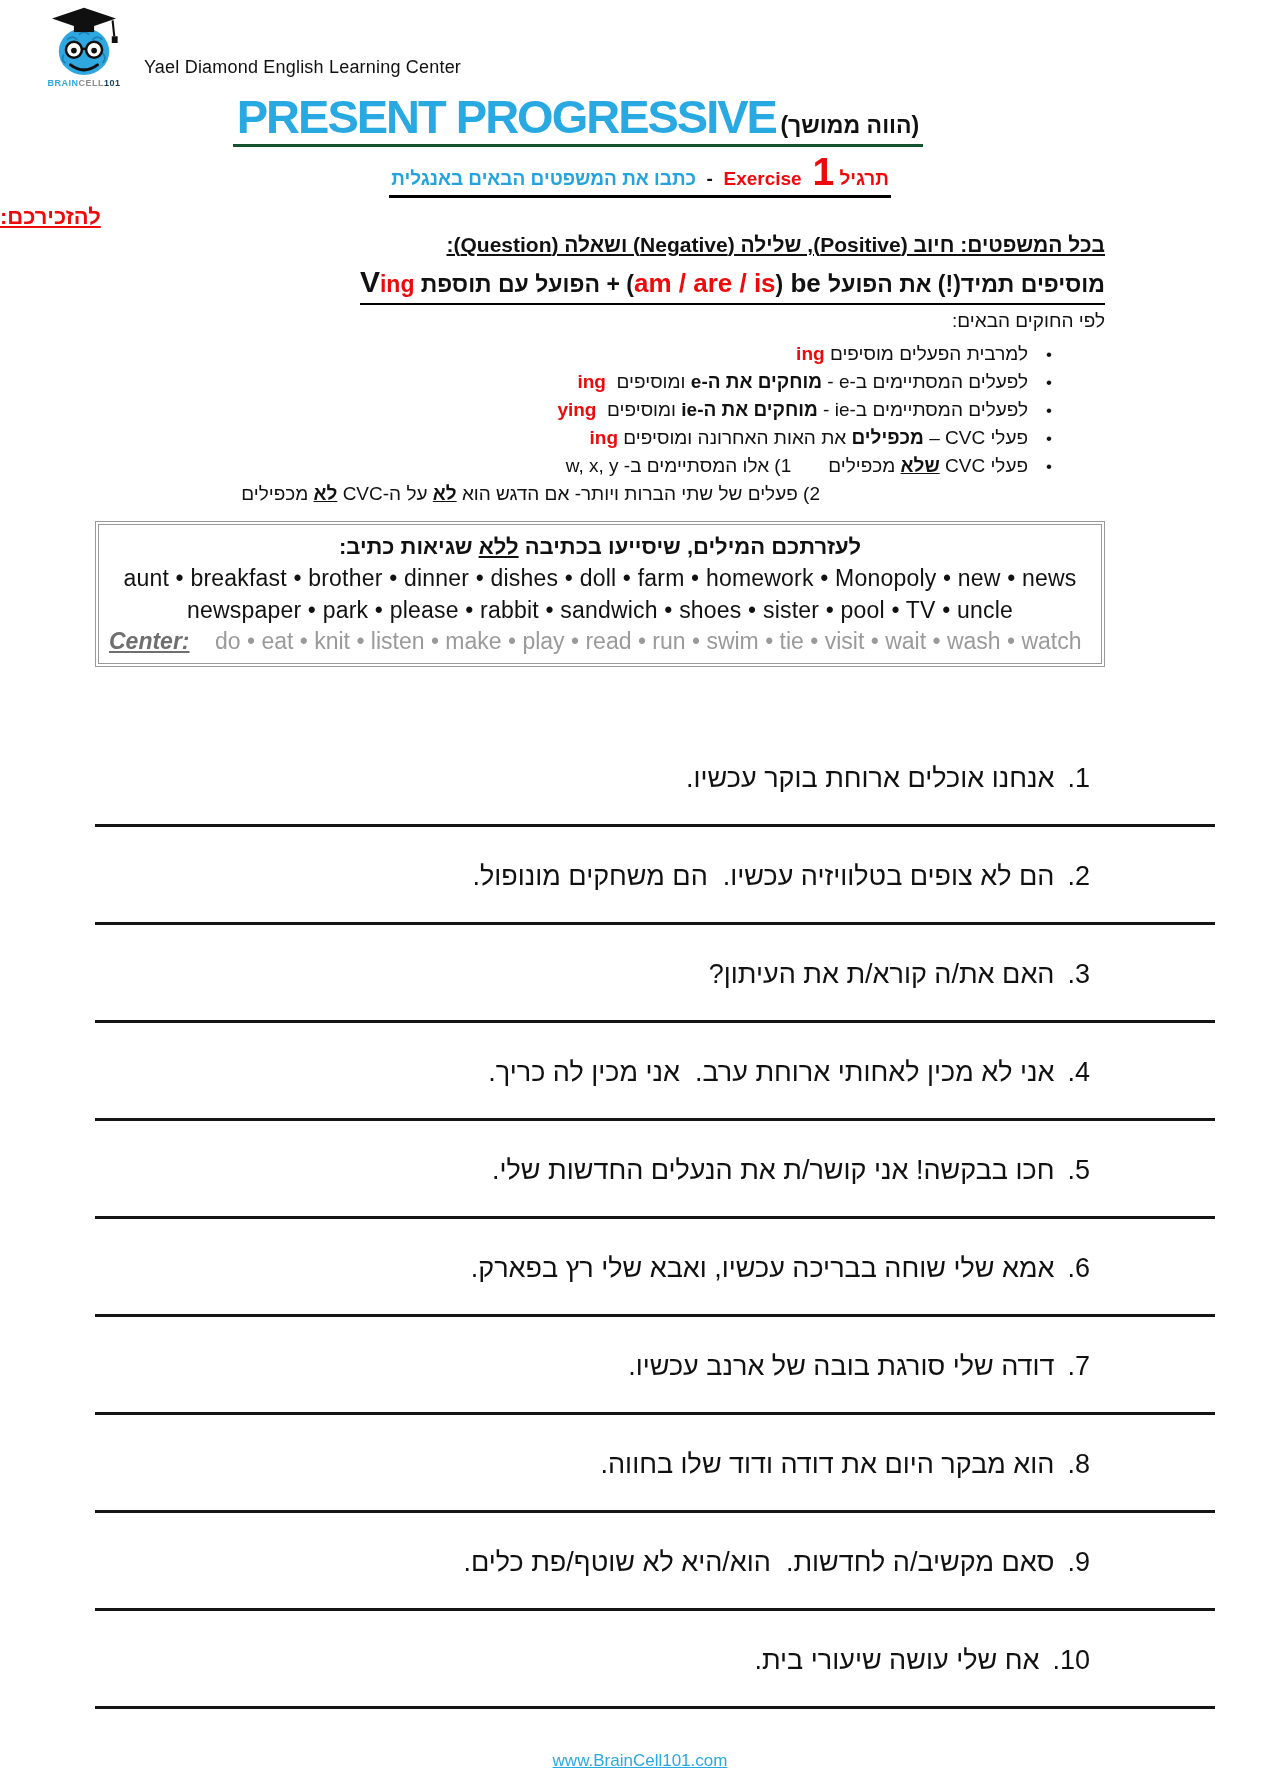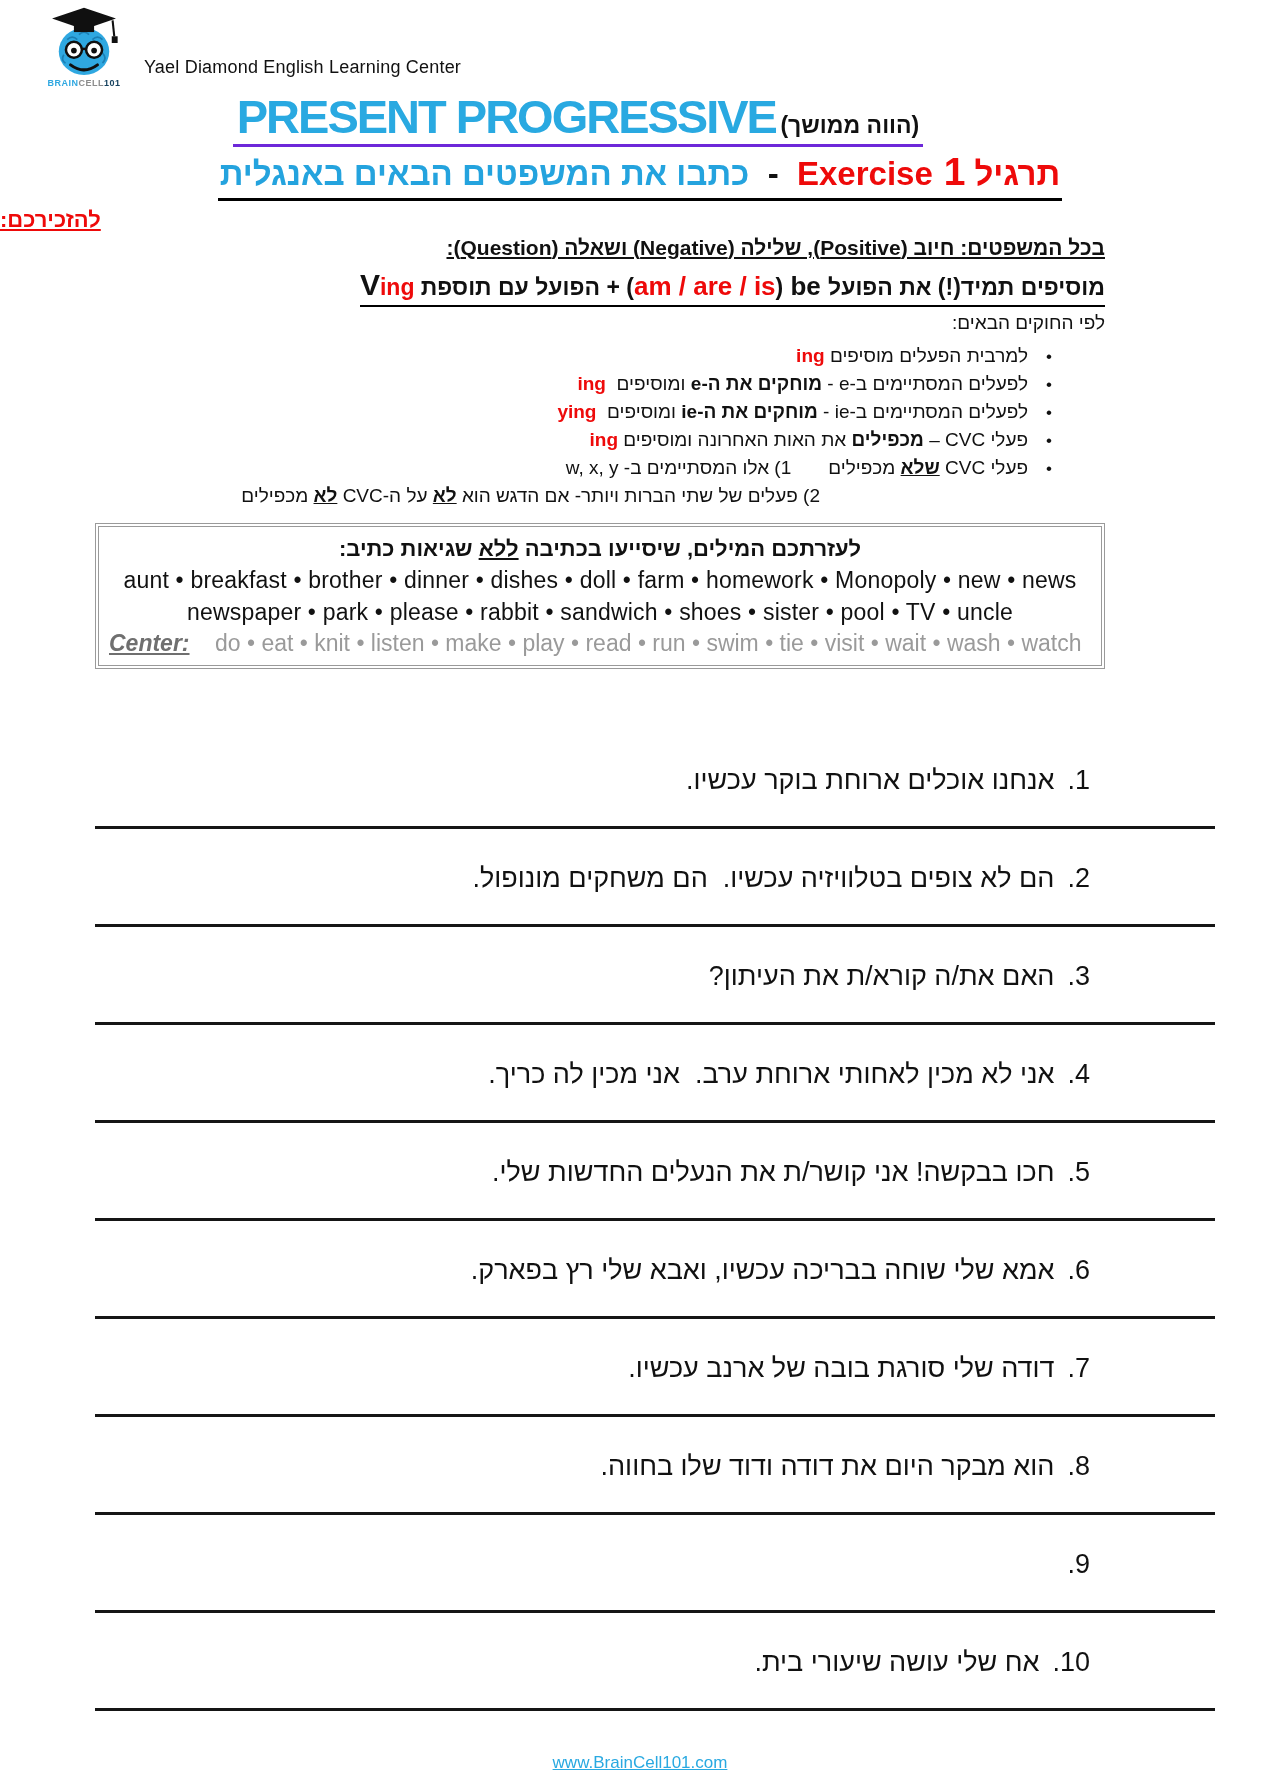--- a/index.html
+++ b/index.html
@@ -17,30 +17,30 @@
 
   
   .rich>span{unicode-bidi:isolate;white-space:pre-wrap;}
   .s-rtl{direction:rtl;}
   .s-red{color:#ee0a0a;}
   .s-blue{color:#24a3de;}
   .s-bold{font-weight:bold;}
   .s-ul{text-decoration:underline;}
   .s-ten{color:#29a9e1;font-size:47px;font-weight:bold;letter-spacing:-2px;}
   .s-the{font-size:23px;font-weight:bold;}
-  .s-exf{font-size:33px;}
+  .s-exf{font-size:19px;}
   .s-big1{font-size:39px;line-height:1;}
   .s-r2f{font-size:23px;}
   .s-vbig{font-size:30px;}
   .s-bebig{font-size:26px;}
   .s-dot{margin-left:18px;font-size:17px;}
 
   
   .title-line{text-align:center;margin-top:4px;line-height:1.05;transform:translateX(-62px);}
-  .title-inner{display:inline-block;border-bottom:3px solid #6d28d9;padding:0 4px 3px 4px;direction:ltr;}
+  .title-inner{display:inline-block;border-bottom:3px solid #14532d;padding:0 4px 3px 4px;direction:ltr;}
   .ex-title{text-align:center;margin-top:5px;}
   .ex-title-inner{display:inline-block;border-bottom:3px solid #000;padding:0 2px 4px 2px;direction:ltr;line-height:1.2;}
 
   
   .reminder{text-align:left;padding-right:175px;margin-top:6px;direction:rtl;}
   .reminder span{color:#ee0a0a;font-weight:bold;font-size:22px;text-decoration:underline;}
   .rules{direction:rtl;text-align:right;padding-right:175px;margin-top:3px;}
   .rule1 span{font-size:21px;font-weight:bold;text-decoration:underline;margin-left:28px;}
   .rule2{margin-top:6px;}
   .rule2-inner{display:inline-block;direction:ltr;border-bottom:2px solid #000;padding-bottom:2px;line-height:1.25;}
@@ -191,20 +191,21 @@
     <div class="ex-row">
       <div class="ex-sent">
         <span class="ex-num">8.</span>
         <span class="ex-txt">הוא מבקר היום את דודה ודוד שלו בחווה.</span>
       </div>
       <div class="ans-line"></div>
     </div>
     <div class="ex-row">
       <div class="ex-sent">
         <span class="ex-num">9.</span>
+        <span class="ex-txt">סאם מקשיב/ה לחדשות.&nbsp; הוא/היא לא שוטף/פת כלים.</span>
       </div>
       <div class="ans-line"></div>
     </div>
     <div class="ex-row">
       <div class="ex-sent">
         <span class="ex-num">10.</span>
         <span class="ex-txt">אח שלי עושה שיעורי בית.</span>
       </div>
       <div class="ans-line"></div>
     </div>

